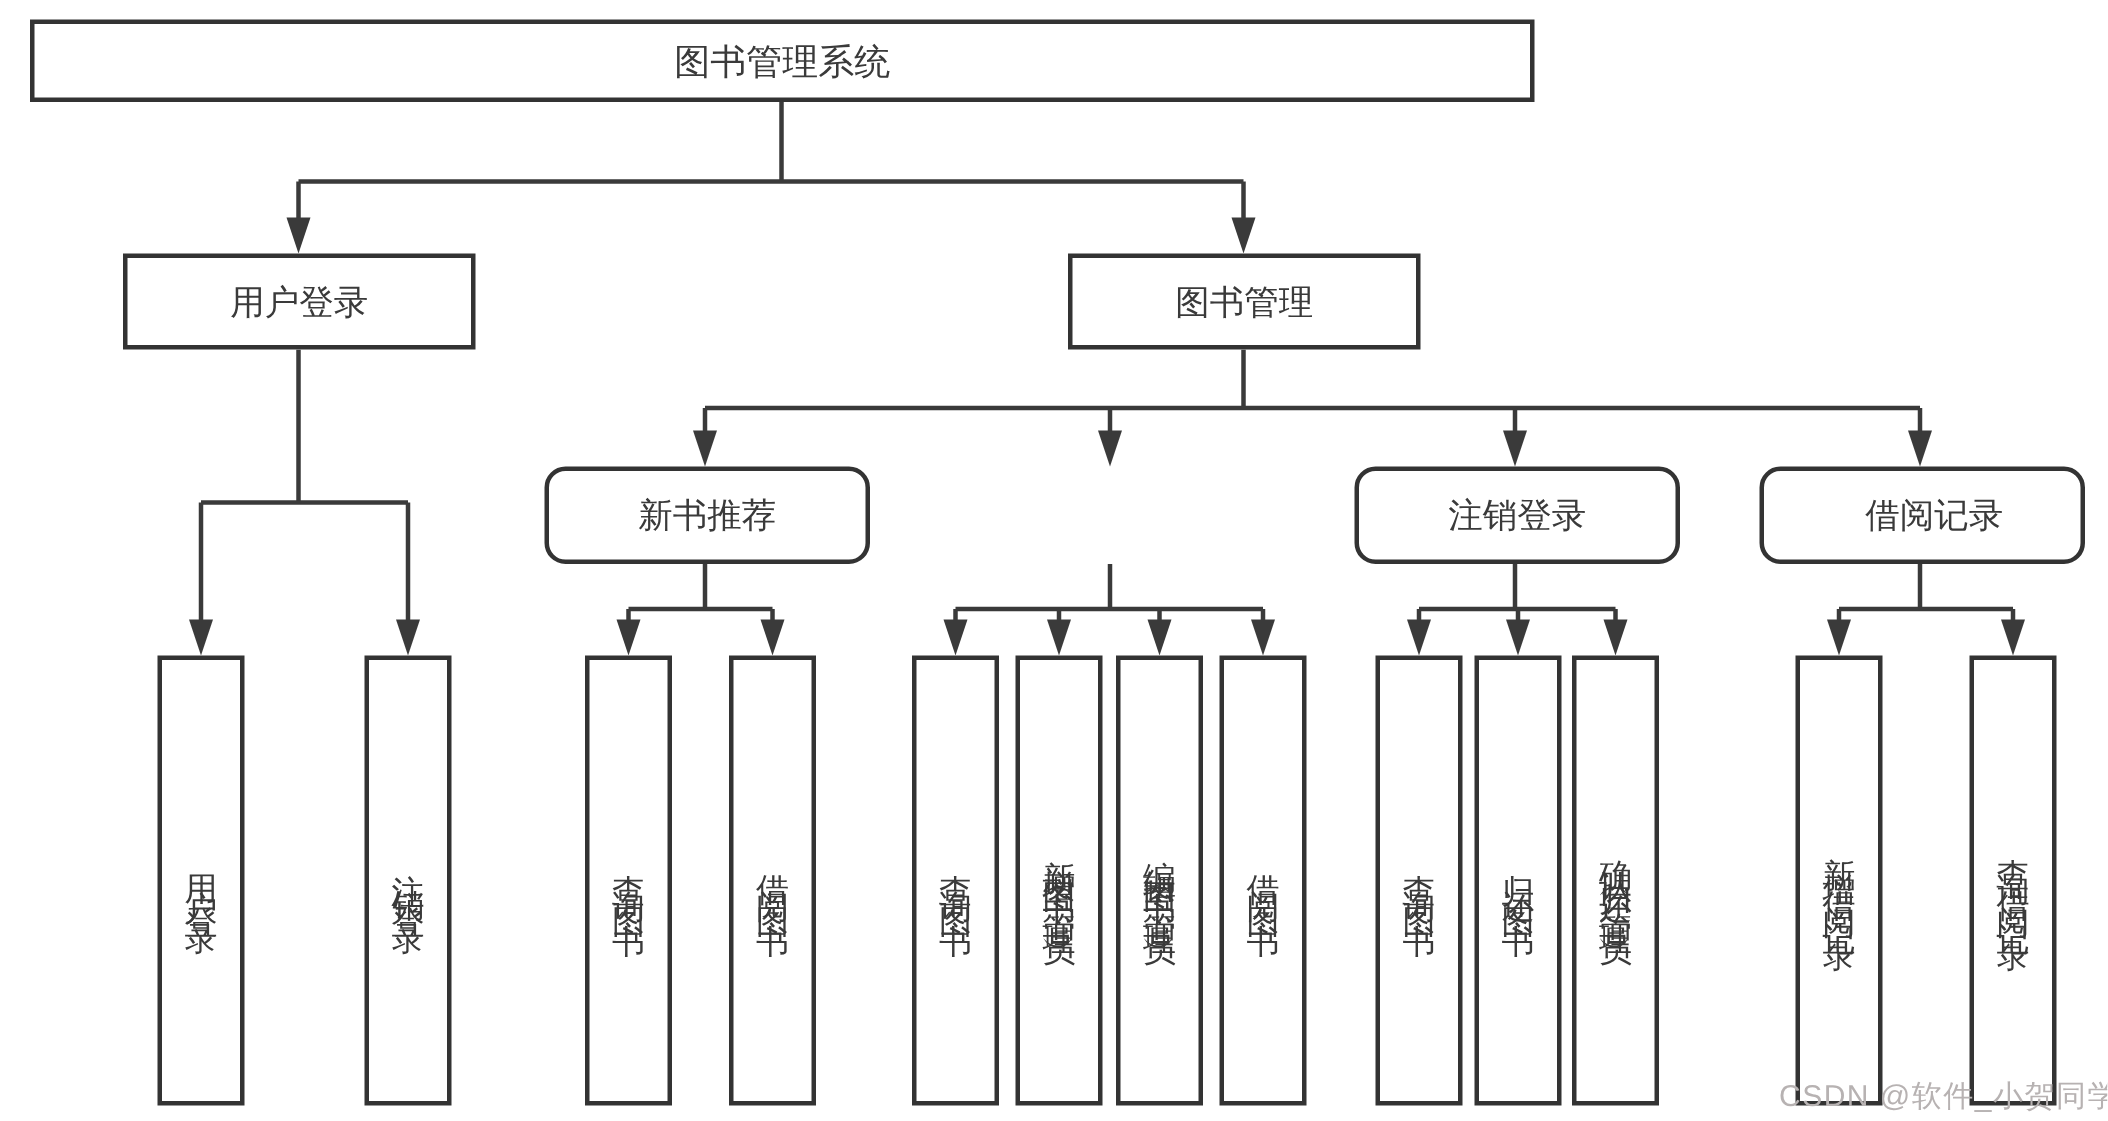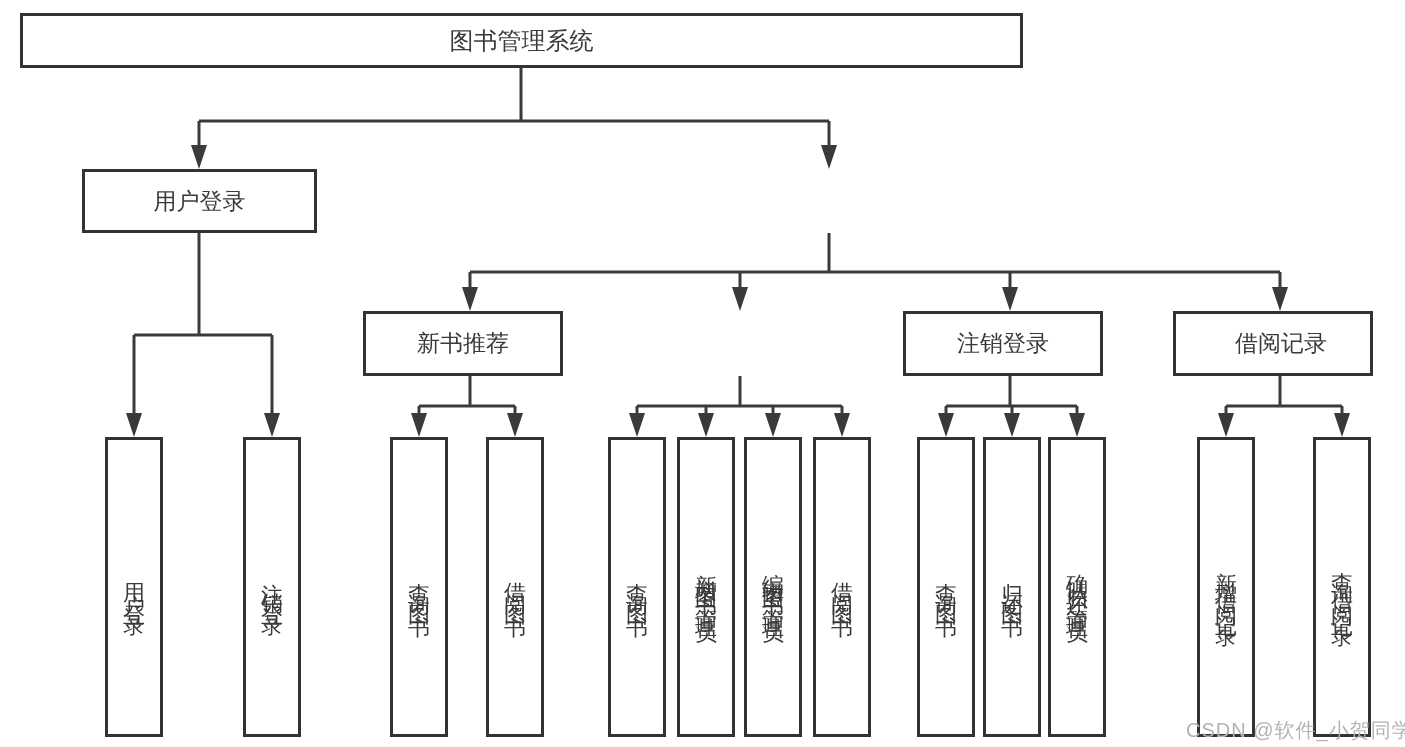--- a/index.html
+++ b/index.html
@@ -16,21 +16,21 @@
     box-sizing:border-box;
     border:3px solid #333333;
     background:#ffffff;
     display:flex;align-items:center;justify-content:center;
     color:#3a3a3a;
   }
   .node-root{left:20px;top:13px;width:1003px;height:55px;font-size:24px;}
   .node-l2{top:169px;width:235px;height:64px;font-size:23px;}
   .node-l2.user-login{left:82px;}
   .node-l2.book-mgmt{left:712px;}
-  .node-l3{top:311px;width:200px;height:65px;font-size:23px;}
+  .node-l3{top:311px;width:217px;height:65px;font-size:23px;border-radius:14px;}
   .node-l3.p0{left:363px;}
   .node-l3.p1{left:633px;}
   .node-l3.p2{left:903px;}
   .node-l3.p3{left:1173px;padding-left:16px;}
   .leaf{top:437px;width:58px;height:300px;}
   .leaf .vtext{
     writing-mode:vertical-rl;
     text-orientation:mixed;
     font-size:22px;
     letter-spacing:11px;
@@ -112,20 +112,23 @@
       <polygon points="1342,437 1334,413 1350,413" fill="#3a3a3a"></polygon>
     </svg>
 
   <div class="node node-root">
     <span>图书管理系统</span>
   </div>
 
   <div class="node node-l2 user-login">
     <span>用户登录</span>
   </div>
+  <div class="node node-l2 book-mgmt">
+    <span>图书管理</span>
+  </div>
 
   <div class="node node-l3 p0">
     <span>新书推荐</span>
   </div>
   <div class="node node-l3 p2">
     <span>注销登录</span>
   </div>
   <div class="node node-l3 p3">
     <span>借阅记录</span>
   </div>

